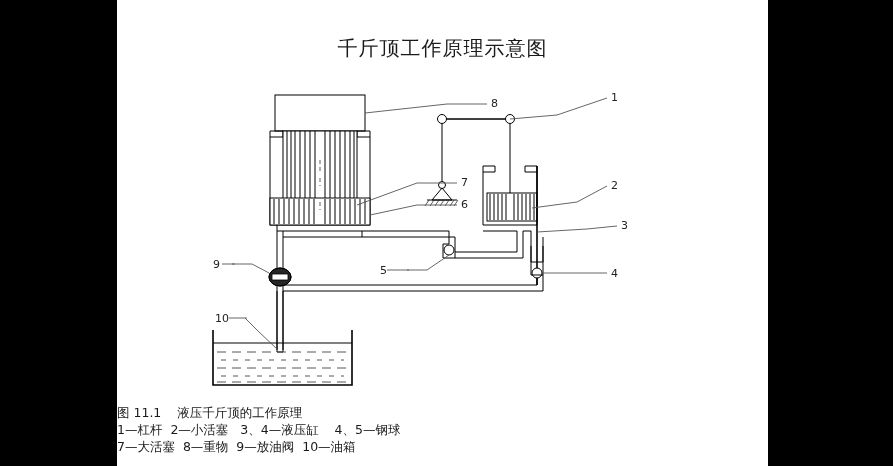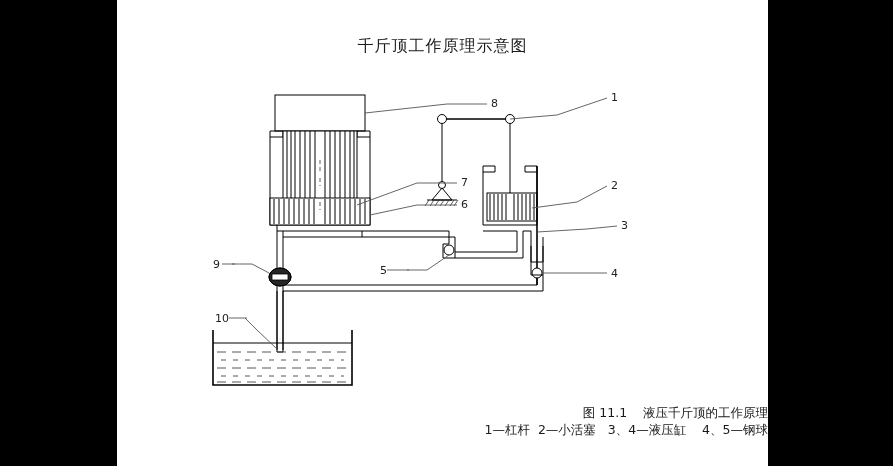--- a/index.html
+++ b/index.html
@@ -4,22 +4,22 @@
 <style>
   html,body{margin:0;padding:0;background:#000;}
   body{width:893px;height:466px;overflow:hidden;
        font-family:"DejaVu Sans","Liberation Sans",sans-serif;}
   .stage{position:relative;width:893px;height:466px;background:#000;}
   .letterbox{position:absolute;top:0;height:466px;background:#000;}
   .lb-left{left:0;width:117px;}
   .lb-right{left:768px;width:125px;}
   .page{position:absolute;left:117px;top:0;width:651px;height:466px;background:#fff;}
   .title{position:absolute;left:0;top:36px;width:651px;text-align:center;
-         font-size:16px;color:#1a1a1a;letter-spacing:1px;line-height:1.2;}
-  .caption{position:absolute;left:0;top:404px;width:651px;text-align:right;
+         font-size:20px;color:#1a1a1a;letter-spacing:1px;line-height:1.2;}
+  .caption{position:absolute;left:0;top:404px;width:651px;text-align:left;
            font-size:12.5px;color:#1a1a1a;line-height:17px;}
   .caption div{white-space:pre;}
   svg{position:absolute;left:0;top:0;width:651px;height:466px;}
   .ln{stroke:#000;stroke-width:1;fill:none;}
   .ln2{stroke:#000;stroke-width:1.6;fill:none;}
   .thin{stroke:#333;stroke-width:0.8;fill:none;}
   .hatch{stroke:#000;stroke-width:1;}
   .wh{fill:#fff;stroke:#000;stroke-width:1;}
   .lead{stroke:#555;stroke-width:0.9;fill:none;}
   .numtxt{font-family:"DejaVu Sans","Liberation Sans",sans-serif;font-size:11px;fill:#222;}
@@ -256,16 +256,17 @@
         <text class="numtxt" x="263" y="274">5</text>
         <text class="numtxt" x="96" y="268">9</text>
         <text class="numtxt" x="98" y="322">10</text>
       </g>
 
     </svg>
 
     <div class="caption">
       <div>图 11.1    液压千斤顶的工作原理</div>
       <div>1—杠杆  2—小活塞   3、4—液压缸    4、5—钢球</div>
+      <div>7—大活塞  8—重物  9—放油阀  10—油箱</div>
     </div>
 
   </div>
 </div>
 
 </body></html>

